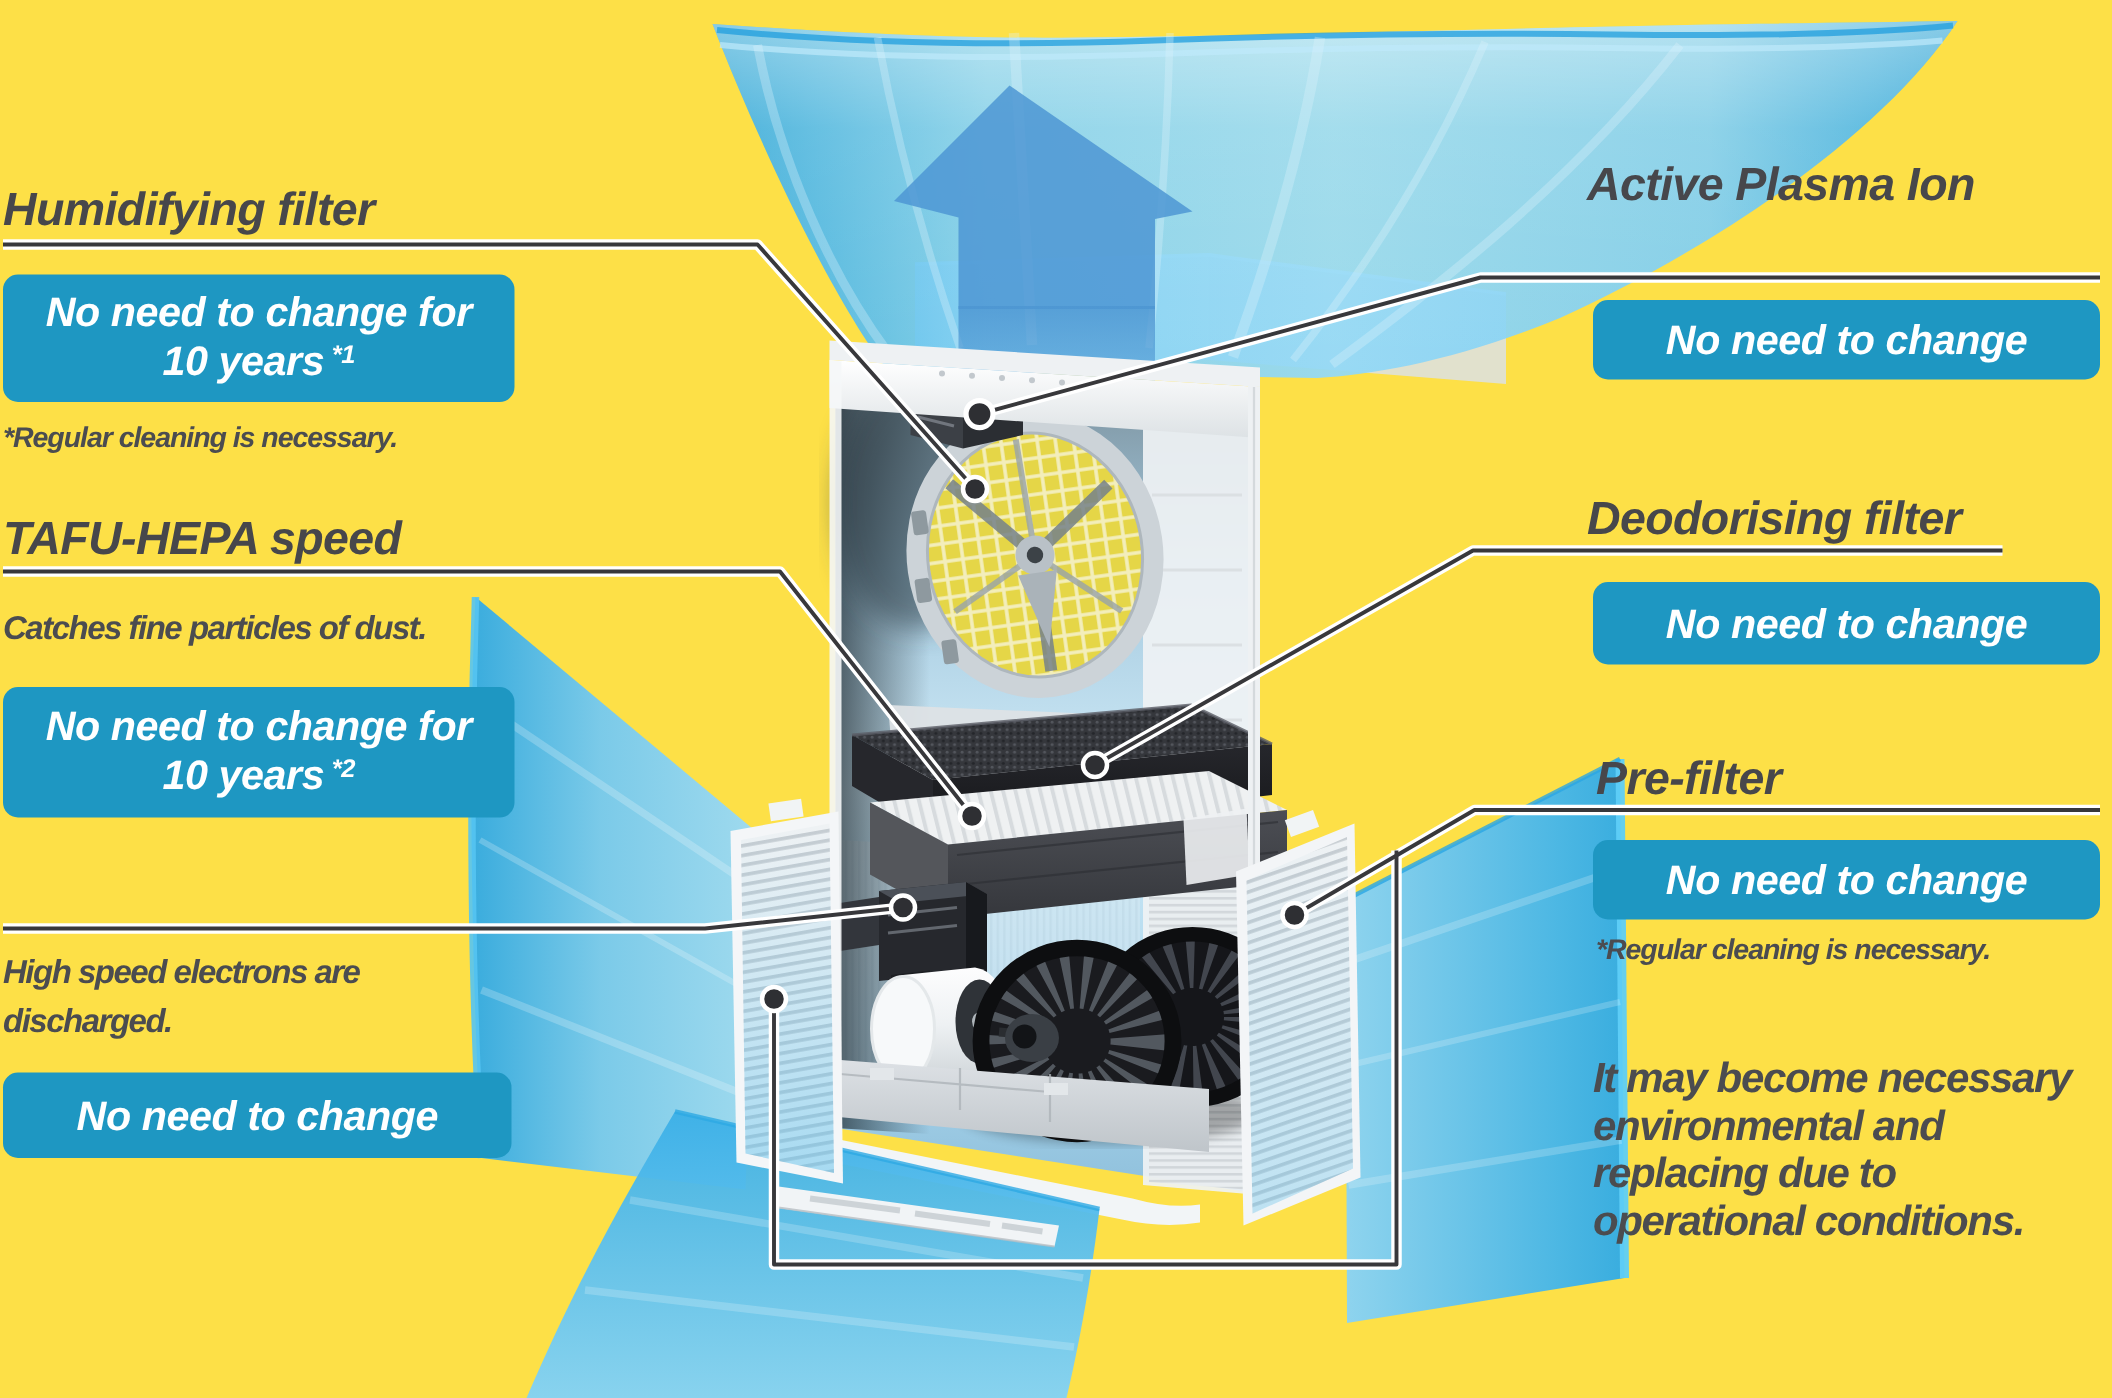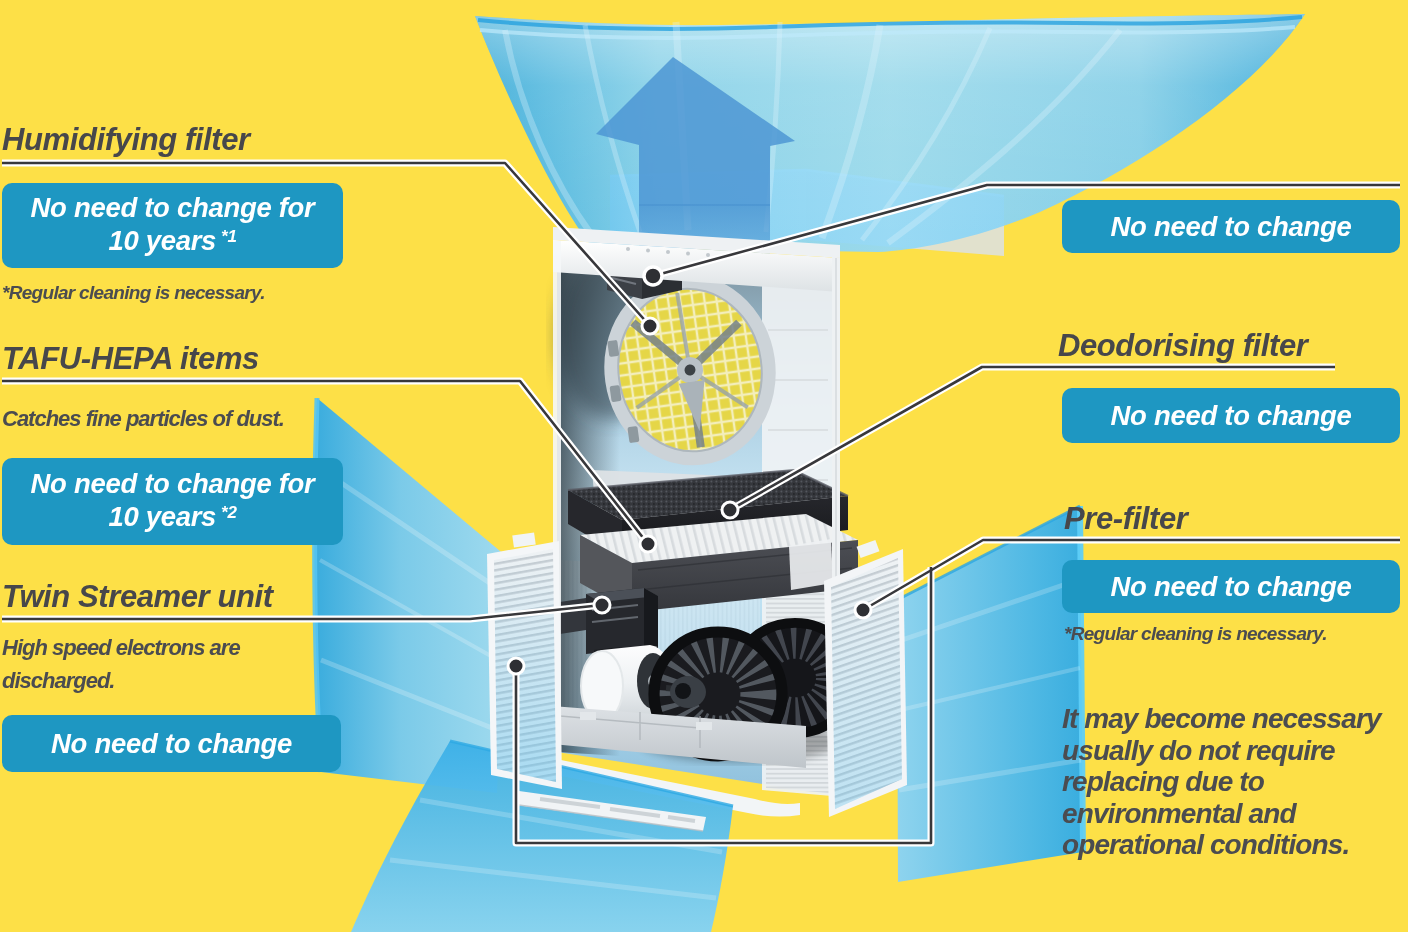--- a/index.html
+++ b/index.html
@@ -356,50 +356,49 @@
   </g>
 </svg>
 
 <div class="hd" style="left:2px;top:124px">Humidifying filter</div>
 <div class="badge" style="left:2px;top:183px;width:341px;height:85px">
   <span>No need to change for</span>
   <span><span>10 years</span><span class="sup">*1</span></span>
 </div>
 <div class="nt" style="left:2px;top:278px">*Regular cleaning is necessary.</div>
 
-<div class="hd" style="left:2px;top:343px">TAFU-HEPA items</div>
+<div class="hd" style="left:2px;top:343px">TAFU-HEPA speed</div>
 <div class="bd" style="left:2px;top:402px">Catches fine particles of dust.</div>
 <div class="badge" style="left:2px;top:458px;width:341px;height:87px">
   <span>No need to change for</span>
   <span><span>10 years</span><span class="sup">*2</span></span>
 </div>
 
-<div class="hd" style="left:2px;top:581px">Twin Streamer unit</div>
 <div class="bd" style="left:2px;top:631px">High speed electrons are</div>
 <div class="bd" style="left:2px;top:664px">discharged.</div>
 <div class="badge" style="left:2px;top:715px;width:339px;height:57px">
   <span>No need to change</span>
 </div>
 
+<div class="hd" style="left:1058px;top:107px">Active Plasma Ion</div>
 <div class="badge" style="left:1062px;top:200px;width:338px;height:53px">
   <span>No need to change</span>
 </div>
 
 <div class="hd" style="left:1058px;top:330px">Deodorising filter</div>
 <div class="badge" style="left:1062px;top:388px;width:338px;height:55px">
   <span>No need to change</span>
 </div>
 
 <div class="hd" style="left:1064px;top:503px">Pre-filter</div>
 <div class="badge" style="left:1062px;top:560px;width:338px;height:53px">
   <span>No need to change</span>
 </div>
 <div class="nt" style="left:1064px;top:619px">*Regular cleaning is necessary.</div>
 
 <div class="para" style="left:1062px;top:703px">
   <div>It may become necessary</div>
-  <div>usually do not require</div>
+  <div>environmental and</div>
   <div>replacing due to</div>
-  <div>environmental and</div>
   <div>operational conditions.</div>
 </div>
 
 </div>
 
 </body></html>

